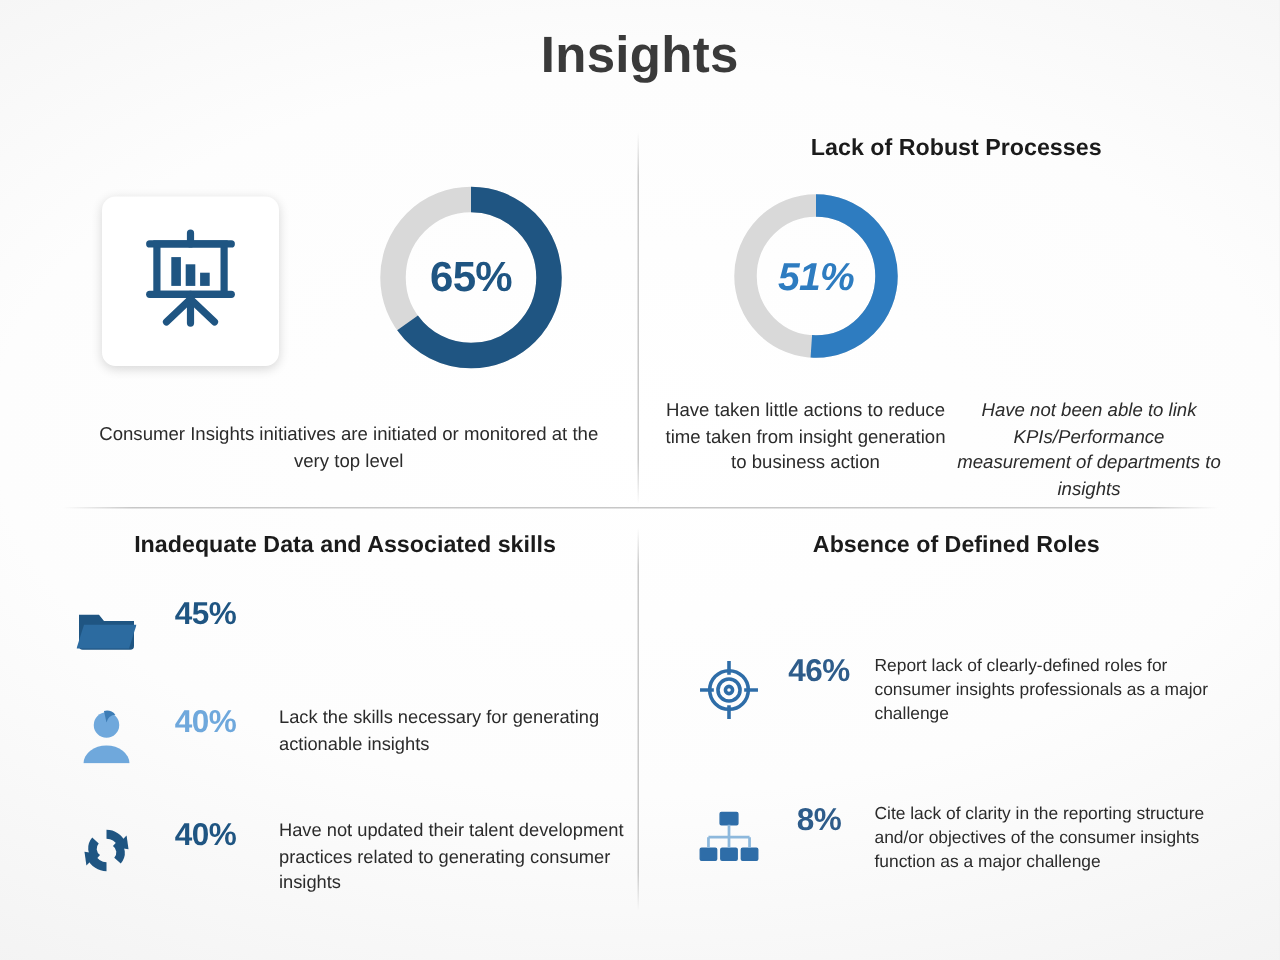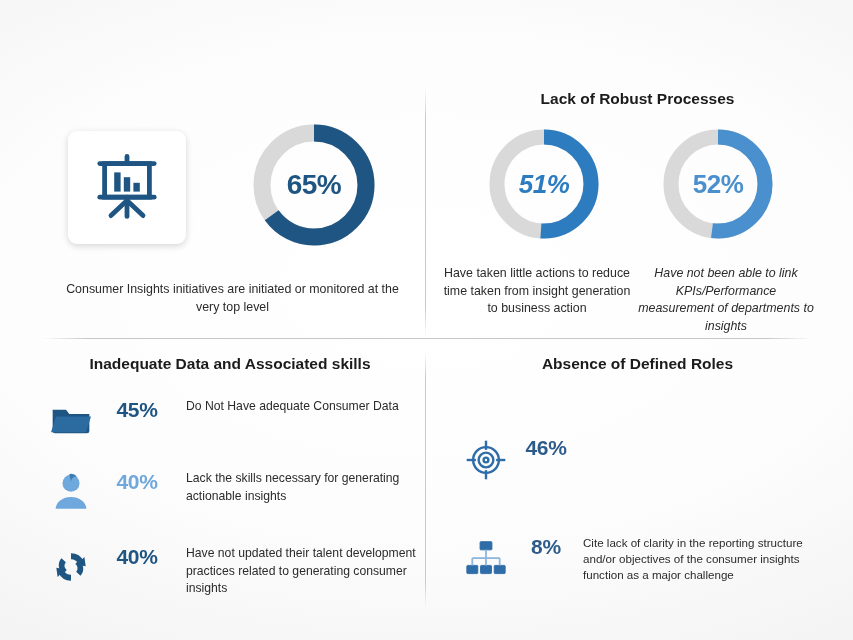--- a/index.html
+++ b/index.html
@@ -130,20 +130,21 @@
     color: #2b2b2b;
     line-height: 1.45;
   }
   .stat-text.tight { font-size: 11.6px; line-height: 1.38; }
 </style>
 </head>
 <body>
 
 <div class="slide">
 
+  <div class="title">Insights</div>
 
   <div class="divider-v"></div>
   <div class="divider-v2"></div>
   <div class="divider-h"></div>
 
 
   <div class="icon-card" style="left:68px; top:131px; width:118px; height:113px;">
     <span>
       <svg width="80" height="80" viewBox="0 0 100 100">
         <g fill="none" stroke="#1F5582" stroke-width="6" stroke-linecap="round">
@@ -177,43 +178,35 @@
   <div class="panel-title" style="left:440px; top:90px; width:395px;">Lack of Robust Processes</div>
 
   <div class="donut" style="left:483px; top:123px; width:122px; height:122px;font-style:italic;">
     <svg width="122" height="122" viewBox="0 0 122 122">
       <circle cx="61" cy="61" r="47" fill="none" stroke="#D9D9D9" stroke-width="15"></circle>
       <circle cx="61" cy="61" r="47" fill="none" stroke="#2E7CC0" stroke-width="15" stroke-dasharray="150.6 144.7" transform="rotate(-90 61 61)"></circle>
     </svg>
     <span class="pct" style="color:#2E7CC0; font-size:26px;">51%</span>
   </div>
 
-  <div class="donut" style="left:657px; top:123px; width:122px; height:122px;">
-    <svg width="122" height="122" viewBox="0 0 122 122">
-      <circle cx="61" cy="61" r="47" fill="none" stroke="#D9D9D9" stroke-width="15"></circle>
-      <circle cx="61" cy="61" r="47" fill="none" stroke="#4A90CF" stroke-width="15" stroke-dasharray="153.5 141.8" transform="rotate(-90 61 61)"></circle>
-    </svg>
-    <span class="pct" style="color:#4A90CF; font-size:26px;">52%</span>
-  </div>
 
   <div class="caption" style="left:443px; top:265px; width:188px;">Have taken little actions to reduce time taken from insight generation to business action</div>
 
   <div class="caption" style="left:638px; top:265px; width:176px;font-style:italic;">Have not been able to link KPIs/Performance measurement of departments to insights</div>
 
   <div class="panel-title" style="left:35px; top:355px; width:390px;">Inadequate Data and Associated skills</div>
 
   <div class="stat-row" style="left:44px; top:398px; width:375px;">
     <span class="stat-icon" style="width:54px; height:42px;">
       <svg width="40" height="32" viewBox="0 0 48 38">
         <path d="M2 8 h16 l4 5 h24 v20 a3 3 0 0 1 -3 3 h-38 a3 3 0 0 1 -3 -3 z" fill="#1F5582"></path>
         <path d="M6 16 h42 l-6 19 h-42 z" fill="#2C6BA0"></path>
       </svg>
     </span>
     <span class="stat-pct" style="width:78px; color:#1F5582;">45%</span>
-    <span class="stat-text" style="margin-left:10px;">Do Not Have adequate Consumer Data</span>
   </div>
 
   <div class="stat-row" style="left:44px; top:470px; width:375px;">
     <span class="stat-icon" style="width:54px; height:42px;">
       <svg width="34" height="36" viewBox="0 0 40 42">
         <circle cx="20" cy="12" r="10" fill="#6FA8DC"></circle>
         <path d="M20 10 a7 7 0 0 1 7 -6 a9 9 0 0 0 -9 -3 z" fill="#3C7CB5"></path>
         <path d="M2 42 a18 14 0 0 1 36 0 z" fill="#6FA8DC"></path>
       </svg>
     </span>
@@ -246,20 +239,21 @@
           <circle cx="25" cy="25" r="8"></circle>
           <circle cx="25" cy="25" r="2.6"></circle>
           <line x1="25" y1="4" x2="25" y2="14"></line>
           <line x1="25" y1="36" x2="25" y2="46"></line>
           <line x1="4" y1="25" x2="14" y2="25"></line>
           <line x1="36" y1="25" x2="46" y2="25"></line>
         </g>
       </svg>
     </span>
     <span class="stat-pct" style="width:58px; color:#2E5C8A;">46%</span>
+    <span class="stat-text tight" style="margin-left:8px;">Report lack of clearly-defined roles for consumer insights professionals as a major challenge</span>
   </div>
 
   <div class="stat-row" style="left:455px; top:535px; width:370px;">
     <span class="stat-icon" style="width:62px; height:48px;">
       <svg width="46" height="42" viewBox="0 0 50 46">
         <g fill="#2E6DA8" stroke="#2E6DA8">
           <rect x="18.5" y="4" width="13" height="9" rx="1"></rect>
           <rect x="4" y="30" width="12" height="9" rx="1"></rect>
           <rect x="19" y="30" width="12" height="9" rx="1"></rect>
           <rect x="34" y="30" width="12" height="9" rx="1"></rect>

